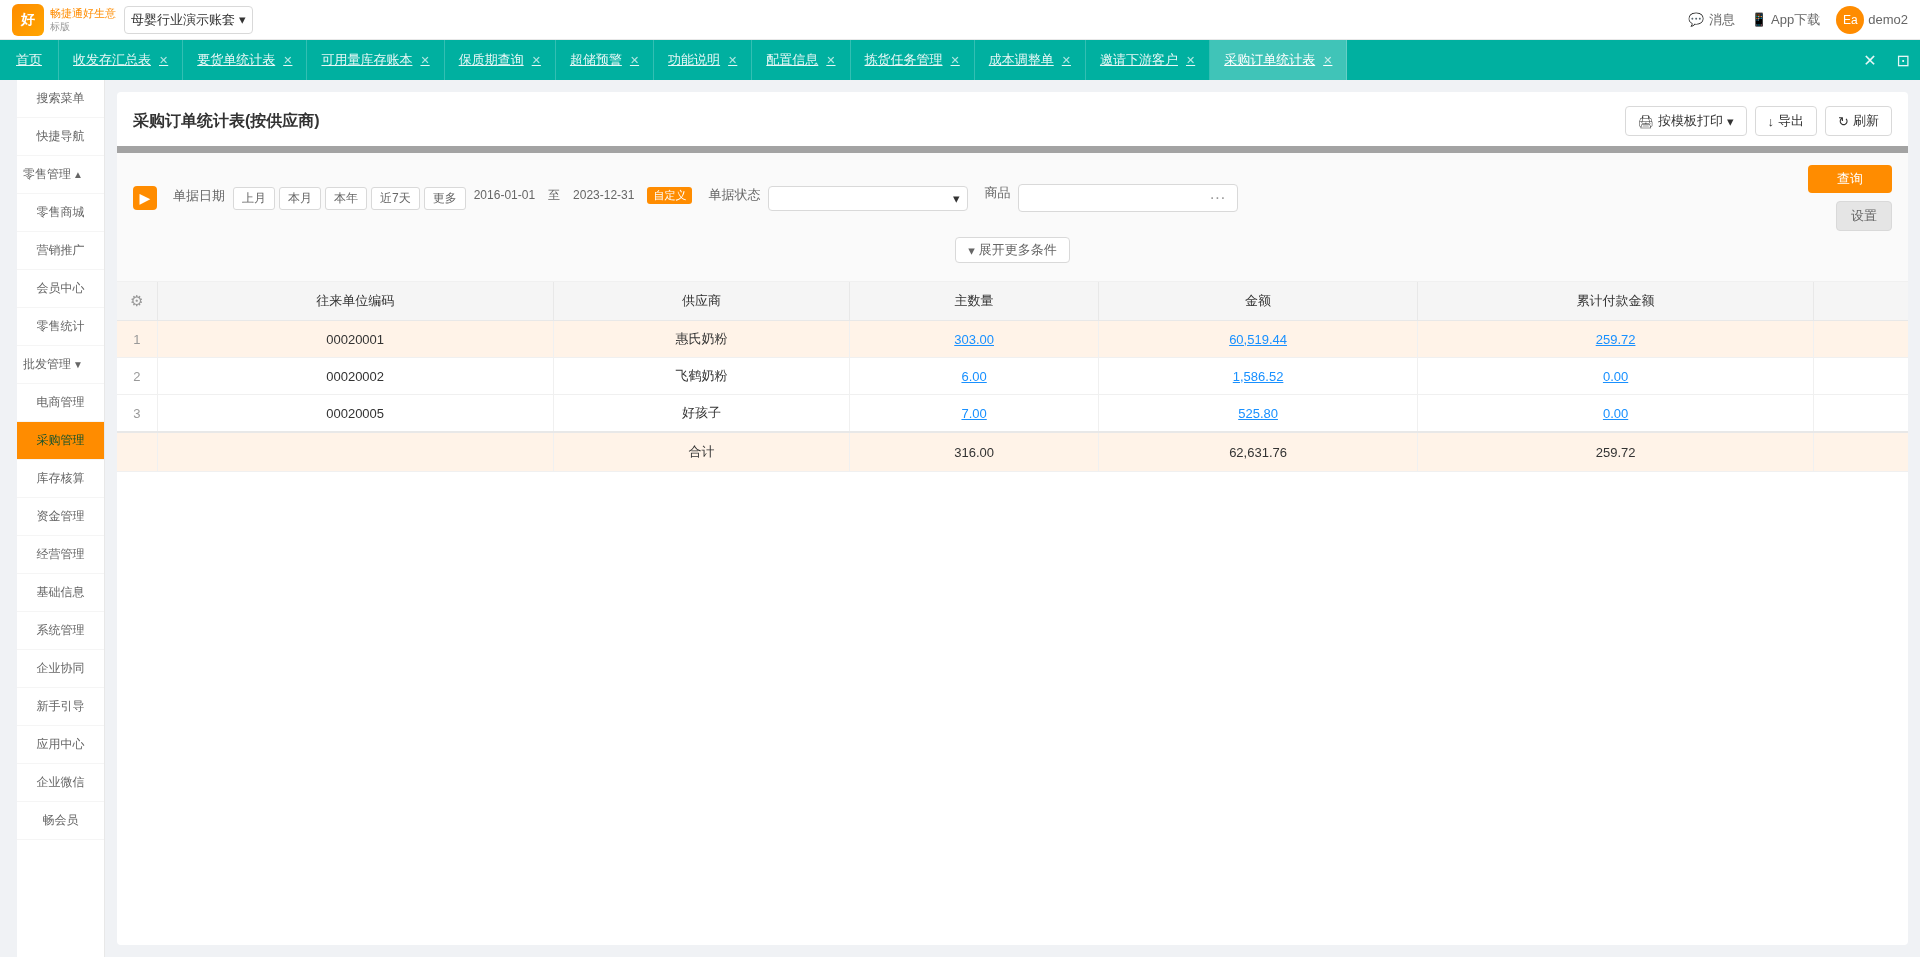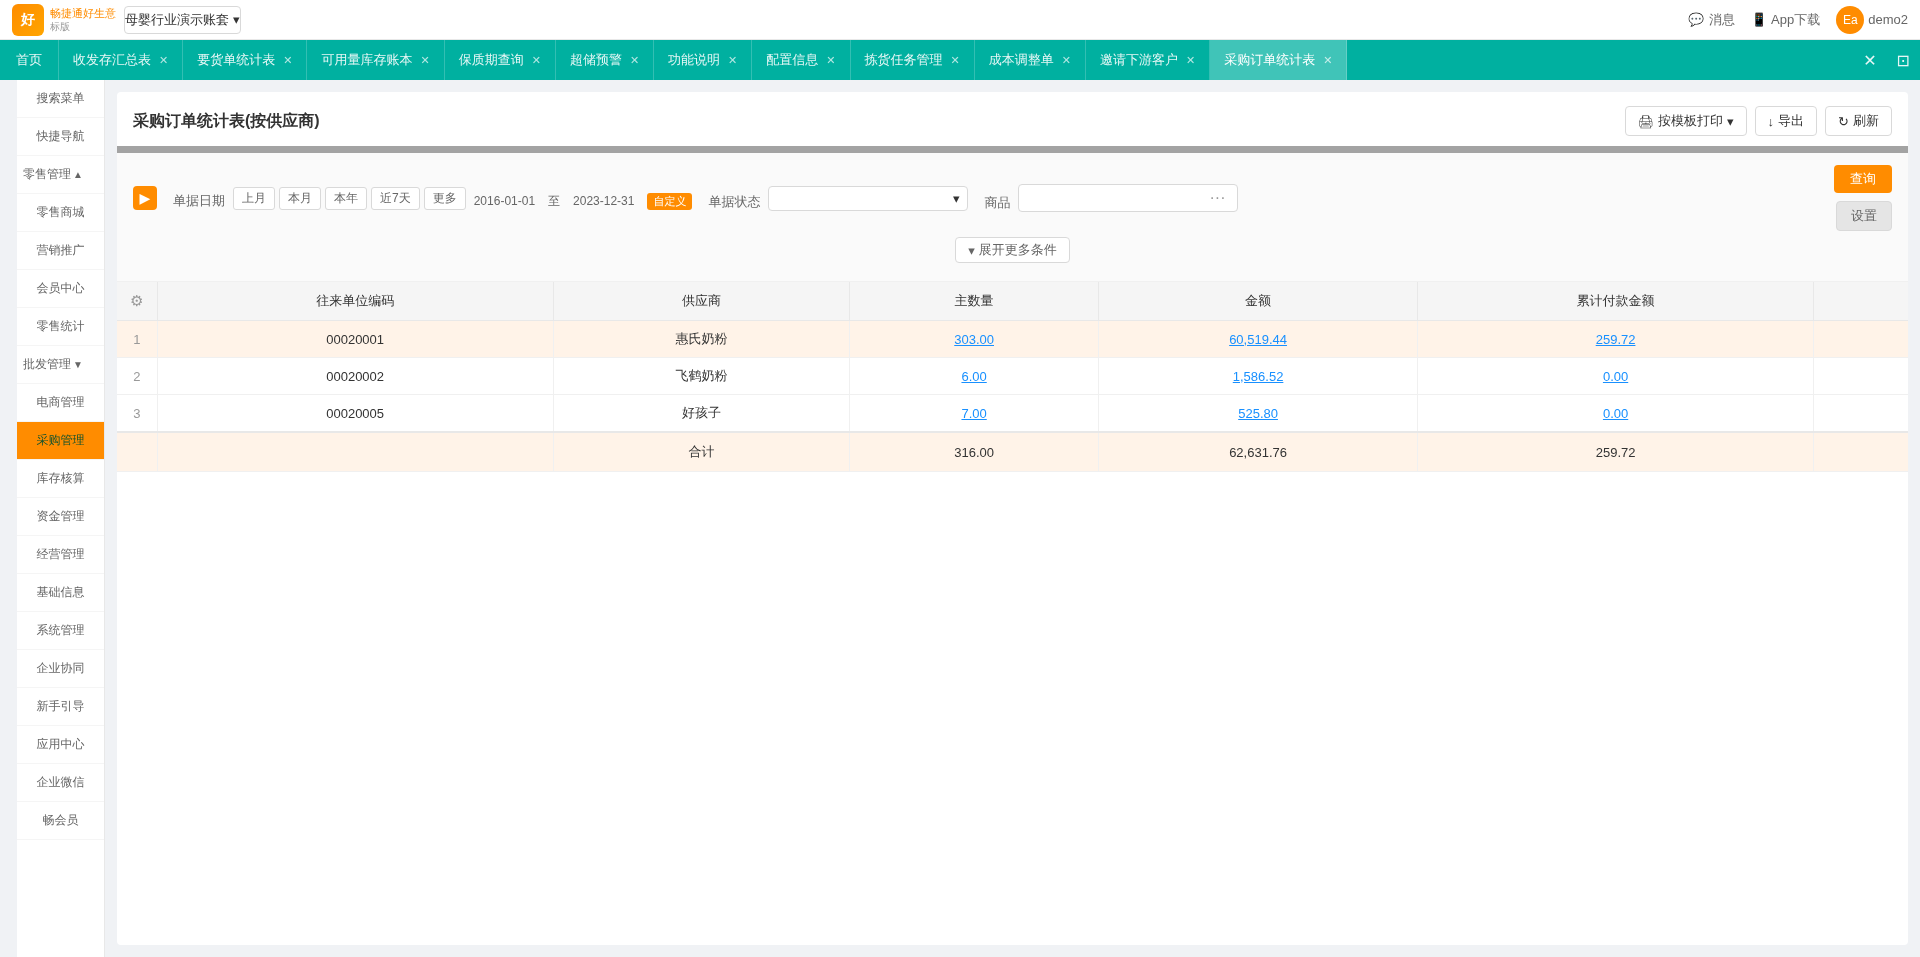--- a/index.html
+++ b/index.html
@@ -4,28 +4,28 @@
   <style>
     * { margin: 0; padding: 0; box-sizing: border-box; }
     body { font-family: 'Microsoft YaHei', Arial, sans-serif; font-size: 13px; background: #f0f2f5; display: flex; flex-direction: column; height: 957px; overflow: hidden; }
 
     
     .top-bar { height: 40px; background: #fff; display: flex; align-items: center; justify-content: space-between; padding: 0 12px; border-bottom: 1px solid #e8e8e8; flex-shrink: 0; }
     .top-bar-left { display: flex; align-items: center; gap: 8px; }
     .logo-area { display: flex; align-items: center; gap: 6px; }
     .logo-icon { width: 32px; height: 32px; background: linear-gradient(135deg, #ff8c00, #ffa500); border-radius: 6px; display: flex; align-items: center; justify-content: center; color: white; font-size: 14px; font-weight: bold; }
     .logo-text { font-size: 11px; color: #ff8c00; line-height: 1.3; }
-    .dropdown-selector { display: flex; align-items: center; gap: 4px; padding: 4px 0; border: 1px solid #d9d9d9; border-radius: 4px; cursor: pointer; font-size: 13px; color: #333; }
+    .dropdown-selector { display: flex; align-items: center; gap: 4px; padding: 4px 6px; border: 1px solid #d9d9d9; border-radius: 4px; cursor: pointer; font-size: 13px; color: #333; }
     .top-bar-right { display: flex; align-items: center; gap: 16px; }
     .top-right-item { display: flex; align-items: center; gap: 4px; cursor: pointer; color: #666; font-size: 13px; }
     .avatar { width: 28px; height: 28px; border-radius: 50%; background: #ff8c00; display: flex; align-items: center; justify-content: center; color: white; font-size: 12px; }
 
     
     .nav-tabs-bar { background: #00b0a0; display: flex; align-items: center; height: 40px; flex-shrink: 0; overflow: hidden; }
-    .nav-tab { padding: 0 14px; height: 40px; display: flex; align-items: center; color: rgba(255,255,255,0.9); cursor: pointer; white-space: nowrap; font-size: 13px; gap: 6px; border-right: 1px solid rgba(255,255,255,0.2); flex-shrink: 0; }
+    .nav-tab { padding: 0 14px; height: 40px; display: flex; align-items: center; color: rgba(255,255,255,0.9); cursor: pointer; white-space: nowrap; font-size: 13px; gap: 6px; border-right: 1px solid rgba(255,255,255,0.2); flex-shrink: 0; text-decoration: underline; }
     .nav-tab.active { background: rgba(255,255,255,0.25); color: #fff; font-weight: 500; }
     .nav-tab .close-btn { font-size: 11px; color: rgba(255,255,255,0.7); cursor: pointer; margin-left: 2px; }
     .nav-tab.home { padding: 0 16px; }
     .tabs-end-icons { margin-left: auto; display: flex; align-items: center; }
     .tabs-end-icon { color: rgba(255,255,255,0.9); padding: 0 10px; cursor: pointer; font-size: 16px; }
 
     
     .main-layout { display: flex; flex: 1; overflow: hidden; margin-left: 17px; }
     .sidebar { width: 88px; background: #fff; border-right: 1px solid #e8e8e8; display: flex; flex-direction: column; overflow-y: auto; flex-shrink: 0; }
     .sidebar-item { padding: 10px 6px; text-align: center; cursor: pointer; color: #666; font-size: 12px; border-bottom: 1px solid #f5f5f5; white-space: nowrap; overflow: hidden; }
@@ -41,30 +41,30 @@
     .page-title { font-size: 16px; font-weight: 600; color: #333; }
     .page-header-actions { display: flex; align-items: center; gap: 8px; }
     .btn-print { display: flex; align-items: center; gap: 4px; padding: 5px 12px; border: 1px solid #d9d9d9; border-radius: 4px; background: #fff; cursor: pointer; font-size: 13px; color: #333; }
     .btn-export { display: flex; align-items: center; gap: 4px; padding: 5px 12px; border: 1px solid #d9d9d9; border-radius: 4px; background: #fff; cursor: pointer; font-size: 13px; color: #333; }
     .btn-refresh { display: flex; align-items: center; gap: 4px; padding: 5px 12px; border: 1px solid #d9d9d9; border-radius: 4px; background: #fff; cursor: pointer; font-size: 13px; color: #333; }
 
     
     .filter-area { padding: 12px 16px; background: #fafafa; border-bottom: 1px solid #f0f0f0; }
     .filter-row { display: flex; align-items: center; gap: 16px; flex-wrap: wrap; }
     .filter-expand-btn { width: 24px; height: 24px; background: #ff8c00; border-radius: 4px; display: flex; align-items: center; justify-content: center; cursor: pointer; color: white; font-size: 14px; flex-shrink: 0; }
-    .filter-item { display: flex; align-items: flex-end; gap: 8px; }
+    .filter-item { display: flex; align-items: flex-start; gap: 8px; }
     .filter-label { color: #666; font-size: 13px; white-space: nowrap; }
     .date-shortcuts { display: flex; align-items: center; gap: 4px; }
     .date-btn { padding: 2px 8px; border: 1px solid #d9d9d9; border-radius: 3px; cursor: pointer; font-size: 12px; color: #666; background: #fff; }
     .date-range { display: flex; align-items: center; gap: 13px; font-size: 12px; color: #666; }
     .custom-badge { padding: 1px 6px; background: #ff8c00; color: white; border-radius: 3px; font-size: 11px; }
     .filter-select { padding: 4px 8px; border: 1px solid #d9d9d9; border-radius: 4px; font-size: 13px; color: #333; min-width: 180px; display: flex; align-items: center; justify-content: space-between; cursor: pointer; background: #fff; }
     .expand-row { display: flex; justify-content: center; padding: 6px 0; }
     .expand-btn { display: flex; align-items: center; gap: 4px; color: #666; cursor: pointer; font-size: 13px; border: 1px solid #d9d9d9; border-radius: 4px; padding: 3px 12px; background: #fff; }
-    .btn-query { padding: 5px 16px; background: #ff8c00; color: white; border: none; border-radius: 4px; cursor: pointer; font-size: 13px; }
+    .btn-query { padding: 5px 29px; background: #ff8c00; color: white; border: none; border-radius: 4px; cursor: pointer; font-size: 13px; }
     .btn-settings { padding: 5px 14px; background: #e5e5e5; color: #666; border: 1px solid #d9d9d9; border-radius: 4px; cursor: pointer; font-size: 13px; display: block; margin-top: 4px; }
     .query-area { display: flex; flex-direction: column; align-items: flex-end; gap: 4px; margin-left: auto; }
     .dots-btn { color: #999; cursor: pointer; font-size: 16px; padding: 0 4px; }
 
     
     .table-area { flex: 1; overflow: auto; padding: 0; }
     table { width: 100%; border-collapse: collapse; }
     thead tr { background: #f5f5f5; }
     th { padding: 10px 12px; text-align: center; font-weight: 500; color: #333; font-size: 13px; border-bottom: 1px solid #e8e8e8; border-right: 1px solid #e8e8e8; white-space: nowrap; }
     th:last-child { border-right: none; }

